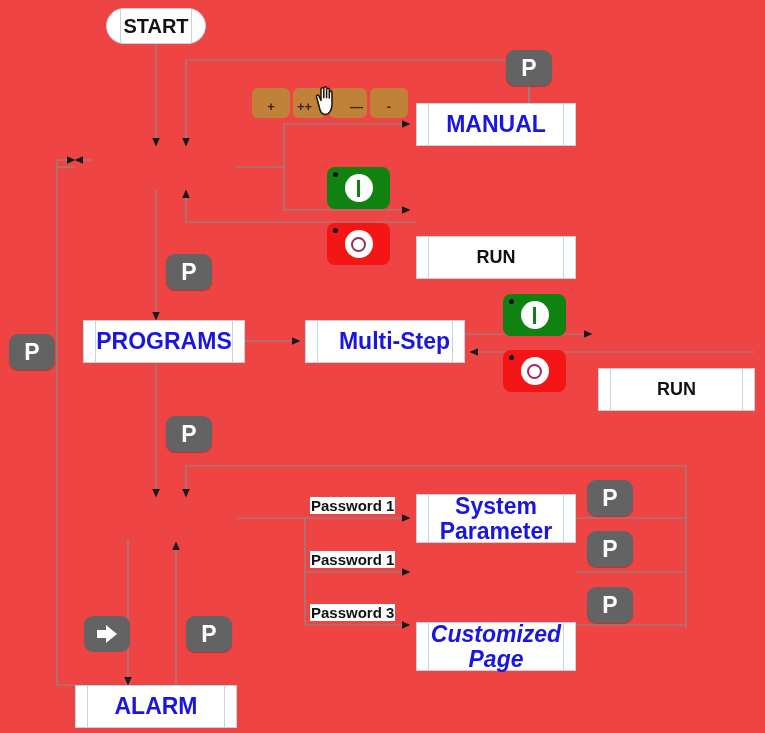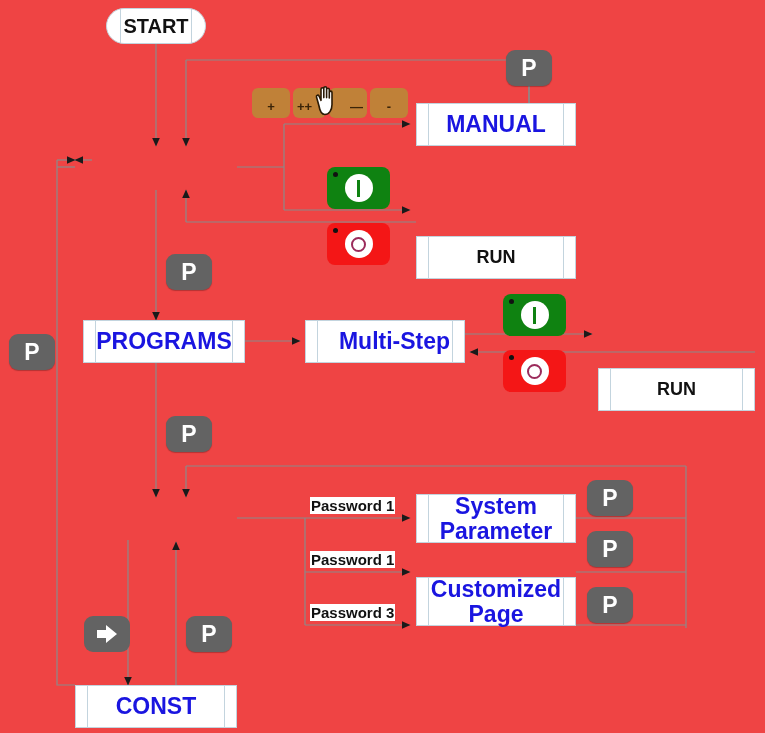--- a/index.html
+++ b/index.html
@@ -251,26 +251,26 @@
   <div class="node black" style="left:598px; top:320px; width:157px; height:43px;">
     <span class="lbl">RUN</span>
   </div>
 
 
   <div class="node blue" style="left:416px; top:494px; width:160px; height:49px;">
     <span class="lbl">System Parameter</span>
   </div>
 
 
-  <div class="node blue" style="left:416px; top:577px; width:160px; height:49px;">
+  <div class="node blue" style="left:416px; top:622px; width:160px; height:49px;font-style:italic;">
     <span class="lbl">Customized Page</span>
   </div>
 
   <div class="node blue" style="left:75px; top:685px; width:162px; height:43px;">
-    <span class="lbl">CONST</span>
+    <span class="lbl">ALARM</span>
   </div>
 
   <div class="edge-label" style="left:310px; top:497px;">Password 1</div>
   <div class="edge-label" style="left:310px; top:551px;">Password 1</div>
   <div class="edge-label" style="left:310px; top:604px;">Password 3</div>
 
   <div class="pkey" style="left:506px; top:50px; width:46px; height:36px;">
     <span>P</span>
   </div>
 

